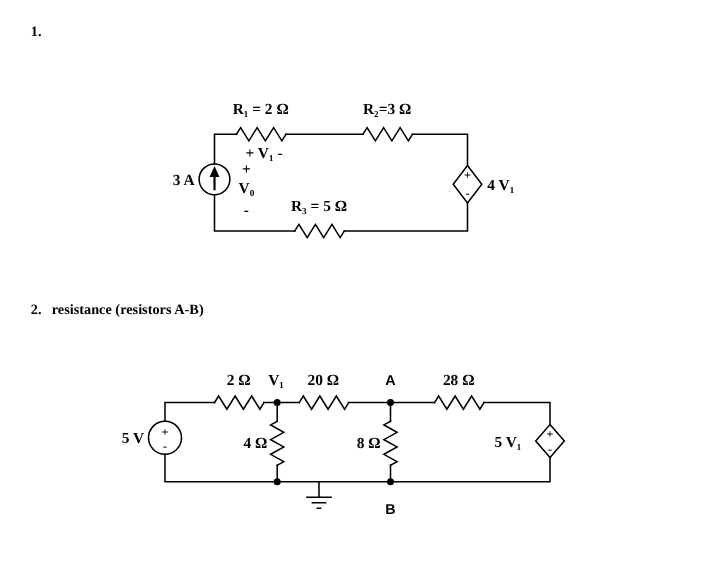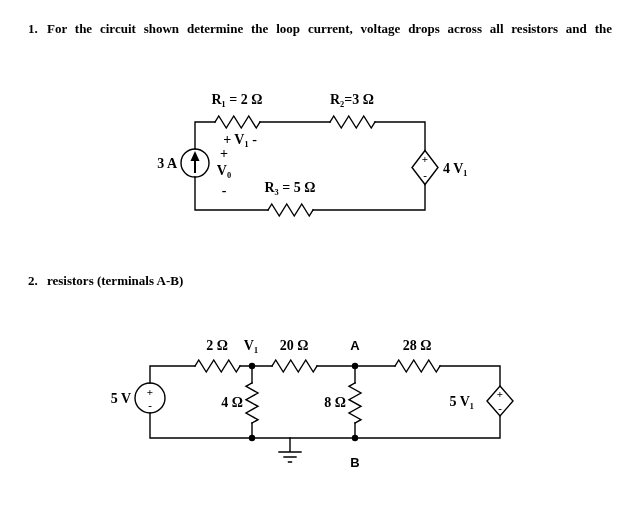--- a/index.html
+++ b/index.html
@@ -39,21 +39,20 @@
     font-weight: bold; font-size: 13px; fill: #000000;
   }
   .dot { fill: #000000; stroke: none; }
 </style>
 </head>
 <body>
 
 <section class="problem" style="top:14px">
   <span class="pnum">1.</span>
   <span class="ptext">
-    <span class="pline justify">For the circuit shown determine the loop current, voltage drops across all resistors and the</span>
   </span>
 </section>
 
 <svg class="circuit" style="left:140px; top:85px" width="340" height="145" viewBox="0 0 340 145">
 
   <g>
     <path class="wire" d="M55,37 H75 M120,37 H190 M235,37 H285 M55,37 V64 M55,92 V125 M285,37 V65.5 M285,99.5 V125 M55,125 H128 M173,125 H285"></path>
   </g>
 
   <g>
@@ -90,21 +89,21 @@
 
   <g>
     <polyline class="wire" points="128,125 131.75,119 139.25,131 146.75,119 154.25,131 161.75,119 169.25,131 173,125"></polyline>
     <text class="lbl" x="150" y="107" text-anchor="middle">R₃ = 5 Ω</text>
   </g>
 </svg>
 
 <section class="problem" style="top:266px">
   <span class="pnum">2.</span>
   <span class="ptext">
-    <span class="pline">resistors (terminals A-B)</span>
+    <span class="pline">resistance (resistors A-B)</span>
   </span>
 </section>
 
 <svg class="circuit" style="left:110px; top:328px" width="420" height="152" viewBox="0 0 420 152">
 
   <g>
     <path class="wire" d="M40,38 H85 M130,38 H162 M207,38 H285 M330,38 H390 M40,38 V55 M40,85 V110 M390,38 V58 M390,88 V110 M40,110 H390 M142,38 V55 M142,95 V110 M245,38 V55 M245,95 V110"></path>
   </g>
 
   <g>

